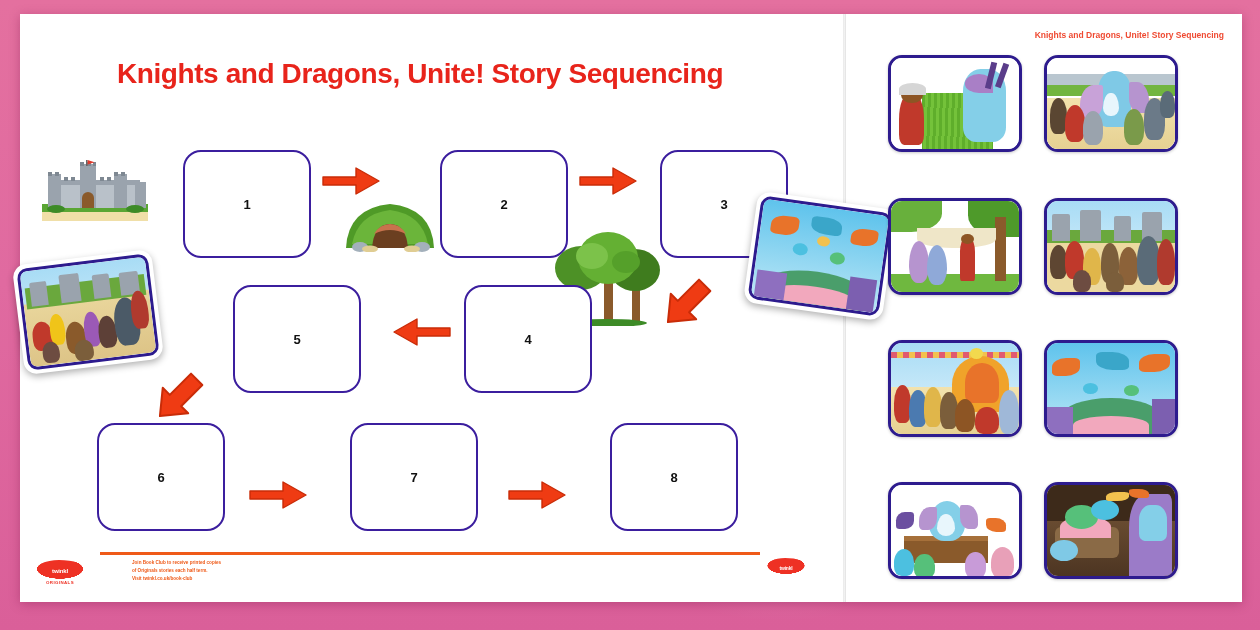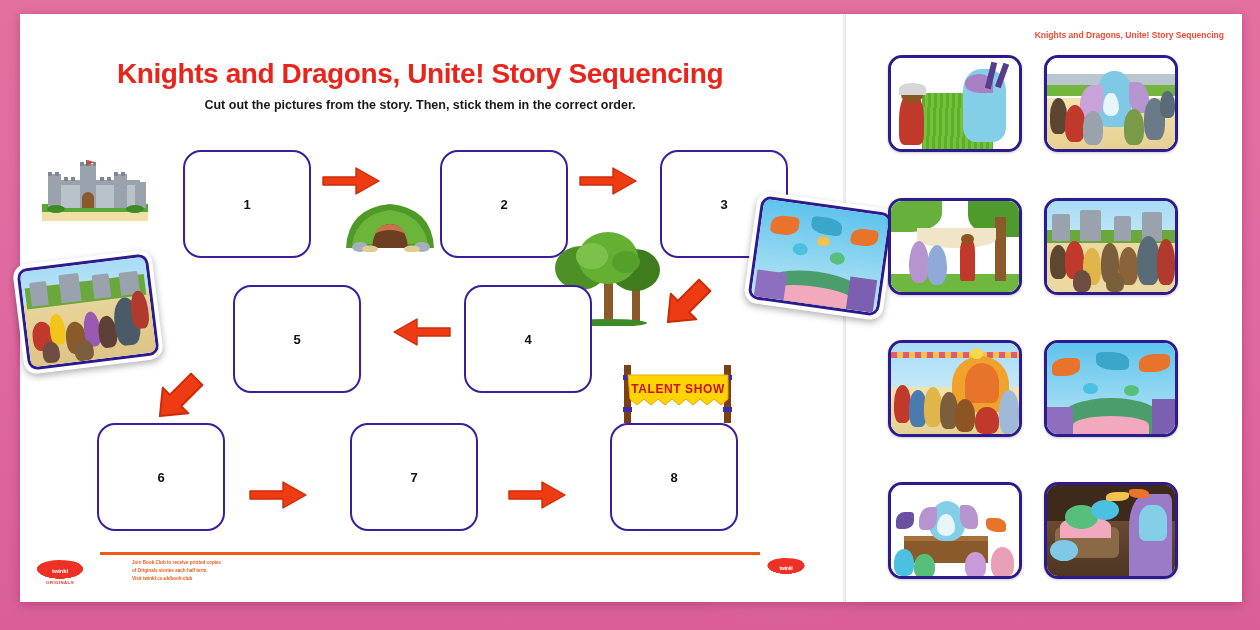--- a/index.html
+++ b/index.html
@@ -123,21 +123,20 @@
 <body>
 
 <div id="backdrop"></div>
 
 <div id="spread"></div>
 <div id="fold"></div>
 
 <div id="sheet">
 
   <div id="title">Knights and Dragons, Unite! Story Sequencing</div>
-  <div id="subtitle">Cut out the pictures from the story. Then, stick them in the correct order.</div>
 
   <div class="clip" style="left:20px;top:146px;width:110px;height:62px;">
     <svg viewBox="0 0 110 62" width="110" height="62">
       <rect x="2" y="50" width="106" height="11" fill="#f0dfa8"></rect>
       <rect x="2" y="44" width="106" height="8" fill="#5aa634"></rect>
       <rect x="10" y="20" width="90" height="28" fill="#b9c1c9"></rect>
       <rect x="10" y="20" width="90" height="5" fill="#9aa3ad"></rect>
       <g fill="#9aa3ad">
         <rect x="8" y="14" width="13" height="34"></rect>
           <rect x="40" y="4" width="16" height="44"></rect>
@@ -267,32 +266,20 @@
   <div class="box" style="left:330px;top:409px;width:128px;height:108px;">
     <span>7</span>
   </div>
 
   <div class="arrow" style="left:487px;top:466px;">
     <svg width="60" height="30" viewBox="0 0 60 30">
         <path d="M2 11 h33 v-9 l23 13 -23 13 v-9 h-33 z" fill="#ef3b13" stroke="#c92c08" stroke-width="1.4" stroke-linejoin="round"></path>
       </svg>
   </div>
 
-  <div class="clip" style="left:588px;top:349px;width:140px;height:62px;">
-    <svg viewBox="0 0 140 62" width="140" height="62">
-      <rect x="16" y="2" width="7" height="58" fill="#7b3f16"></rect>
-      <rect x="116" y="2" width="7" height="58" fill="#7b3f16"></rect>
-      <rect x="15" y="12" width="9" height="5" fill="#3a2bb0"></rect>
-      <rect x="115" y="12" width="9" height="5" fill="#3a2bb0"></rect>
-      <rect x="15" y="44" width="9" height="5" fill="#3a2bb0"></rect>
-      <rect x="115" y="44" width="9" height="5" fill="#3a2bb0"></rect>
-      <path d="M20 12 H120 V36 l-7 6 -7 -6 -7 6 -7 -6 -7 6 -7 -6 -7 6 -7 -6 -7 6 -7 -6 -7 6 -7 -6 -7 6 -7 -6 z" fill="#ffd400" stroke="#e8a400" stroke-width="1"></path>
-      <text x="70" y="30" text-anchor="middle" font-family="Liberation Sans, sans-serif" font-size="12" font-weight="bold" fill="#c8102e" letter-spacing="0.6">TALENT SHOW</text>
-    </svg>
-  </div>
 
   <div class="box" style="left:590px;top:409px;width:128px;height:108px;">
     <span>8</span>
   </div>
 
   <div id="footrule"></div>
 
   <div class="twinkl-logo" style="left:14px;top:546px;width:52px;height:20px;">
     <div class="blob">
       <div class="wordmark">twinkl</div>

